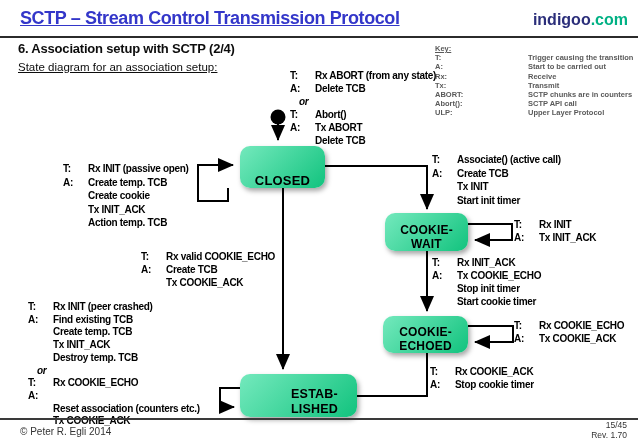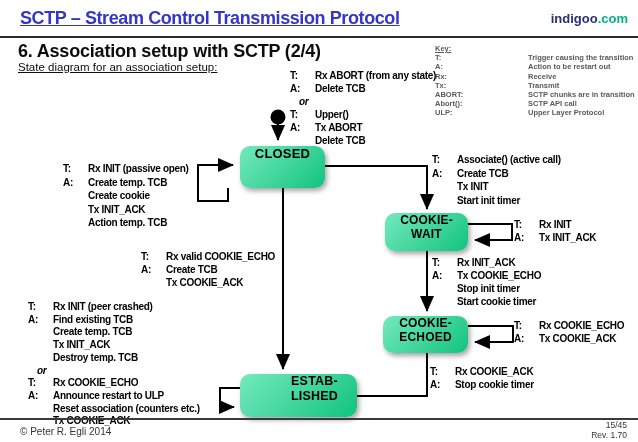--- a/index.html
+++ b/index.html
@@ -5,26 +5,26 @@
   html,body{margin:0;padding:0;background:#fff;}
   .slide{
     position:relative;width:638px;height:442px;background:#ffffff;
     font-family:"Liberation Sans",sans-serif;overflow:hidden;
   }
   
   .title{
     position:absolute;left:20px;top:8px;font-size:18px;font-weight:bold;
     color:#3336c9;text-decoration:underline;letter-spacing:-0.4px;white-space:nowrap;
   }
-  .logo{position:absolute;right:10px;top:11px;font-size:13px;font-weight:bold;white-space:nowrap;}
+  .logo{position:absolute;right:10px;top:11px;font-size:16px;font-weight:bold;white-space:nowrap;}
   .logo .name{color:#2b2e7a;}
   .logo .tld{color:#00b184;}
   .rule-top{position:absolute;left:0;top:36px;width:638px;height:2px;background:#2b2b2b;}
   
-  .heading{position:absolute;left:18px;top:41px;font-size:18px;font-weight:bold;color:#0d0d0d;letter-spacing:-0.2px;white-space:nowrap;}
+  .heading{position:absolute;left:18px;top:41px;font-size:13px;font-weight:bold;color:#0d0d0d;letter-spacing:-0.2px;white-space:nowrap;}
   .subheading{position:absolute;left:18px;top:61px;font-size:11.5px;font-weight:normal;color:#0d0d0d;text-decoration:underline;white-space:nowrap;}
   
   .key{position:absolute;left:435px;top:44px;font-size:7.5px;font-weight:bold;color:#595959;line-height:9.2px;}
   .key .ktitle{text-decoration:underline;}
   .key .row{display:flex;white-space:nowrap;}
   .key .lbl{width:93px;flex-shrink:0;}
   
   .anno{position:absolute;font-size:10px;font-weight:bold;color:#000;line-height:12.9px;letter-spacing:-0.3px;}
   .anno .row{display:flex;white-space:nowrap;}
   .anno .lbl{width:25px;flex-shrink:0;}
@@ -36,21 +36,21 @@
   .a-initack{left:432px;top:257px;}
   .a-celoop{left:514px;top:320px;}
   .a-validcookie{left:141px;top:251px;}
   .a-cookieack{left:430px;top:366px;}
   .a-peer{left:28px;top:301px;line-height:12.7px;}
   
   .state{
     position:absolute;border-radius:10px;
     background:linear-gradient(135deg,#74e9bd 0%,#12c37e 100%);
     box-shadow:2px 3px 5px rgba(0,0,0,0.35);
-    display:flex;align-items:flex-start;justify-content:center;text-align:center;
+    display:flex;align-items:flex-end;justify-content:center;text-align:center;
     font-weight:bold;color:#000;letter-spacing:0.2px;
   }
   .st-closed{left:240px;top:146px;width:85px;height:42px;font-size:13px;}
   .st-cwait{left:385px;top:213px;width:83px;height:38px;font-size:12px;line-height:14px;}
   .st-cechoed{left:383px;top:316px;width:85px;height:37px;font-size:12px;line-height:14px;}
   .st-estab{left:240px;top:374px;width:85px;height:43px;font-size:12.5px;line-height:15px;padding-left:32px;}
   
   .connectors{position:absolute;left:0;top:0;}
   
   .rule-bottom{position:absolute;left:0;top:418px;width:638px;height:2px;background:#3a3a3a;}
@@ -73,33 +73,33 @@
 
   <div class="key">
     <div class="ktitle">Key:</div>
     <div>
         <div class="row">
           <span class="lbl">T:</span>
           <span class="txt">Trigger causing the transition</span>
         </div>
         <div class="row">
           <span class="lbl">A:</span>
-          <span class="txt">Action to be restart out</span>
+          <span class="txt">Start to be carried out</span>
         </div>
         <div class="row">
           <span class="lbl">Rx:</span>
           <span class="txt">Receive</span>
         </div>
         <div class="row">
           <span class="lbl">Tx:</span>
           <span class="txt">Transmit</span>
         </div>
         <div class="row">
           <span class="lbl">ABORT:</span>
-          <span class="txt">SCTP chunks are in transition</span>
+          <span class="txt">SCTP chunks are in counters</span>
         </div>
         <div class="row">
           <span class="lbl">Abort():</span>
           <span class="txt">SCTP API call</span>
         </div>
         <div class="row">
           <span class="lbl">ULP:</span>
           <span class="txt">Upper Layer Protocol</span>
         </div>
       </div>
@@ -143,21 +143,21 @@
       </div>
       <div class="row">
         <span class="lbl">A:</span>
         <span class="txt">Delete TCB</span>
       </div>
       <div class="row">
         <span class="or">or</span>
       </div>
       <div class="row">
         <span class="lbl">T:</span>
-        <span class="txt">Upper()</span>
+        <span class="txt">Abort()</span>
       </div>
       <div class="row">
         <span class="lbl">A:</span>
         <span class="txt">Tx ABORT</span>
       </div>
       <div class="row">
         <span class="lbl"></span>
         <span class="txt">Delete TCB</span>
       </div>
     </div>
@@ -286,21 +286,20 @@
       </div>
       <div class="row">
         <span class="or">or</span>
       </div>
       <div class="row">
         <span class="lbl">T:</span>
         <span class="txt">Rx COOKIE_ECHO</span>
       </div>
       <div class="row">
         <span class="lbl">A:</span>
-        <span class="txt">Announce restart to ULP</span>
       </div>
       <div class="row">
         <span class="lbl"></span>
         <span class="txt">Reset association (counters etc.)</span>
       </div>
       <div class="row">
         <span class="lbl"></span>
         <span class="txt">Tx COOKIE_ACK</span>
       </div>
     </div>

